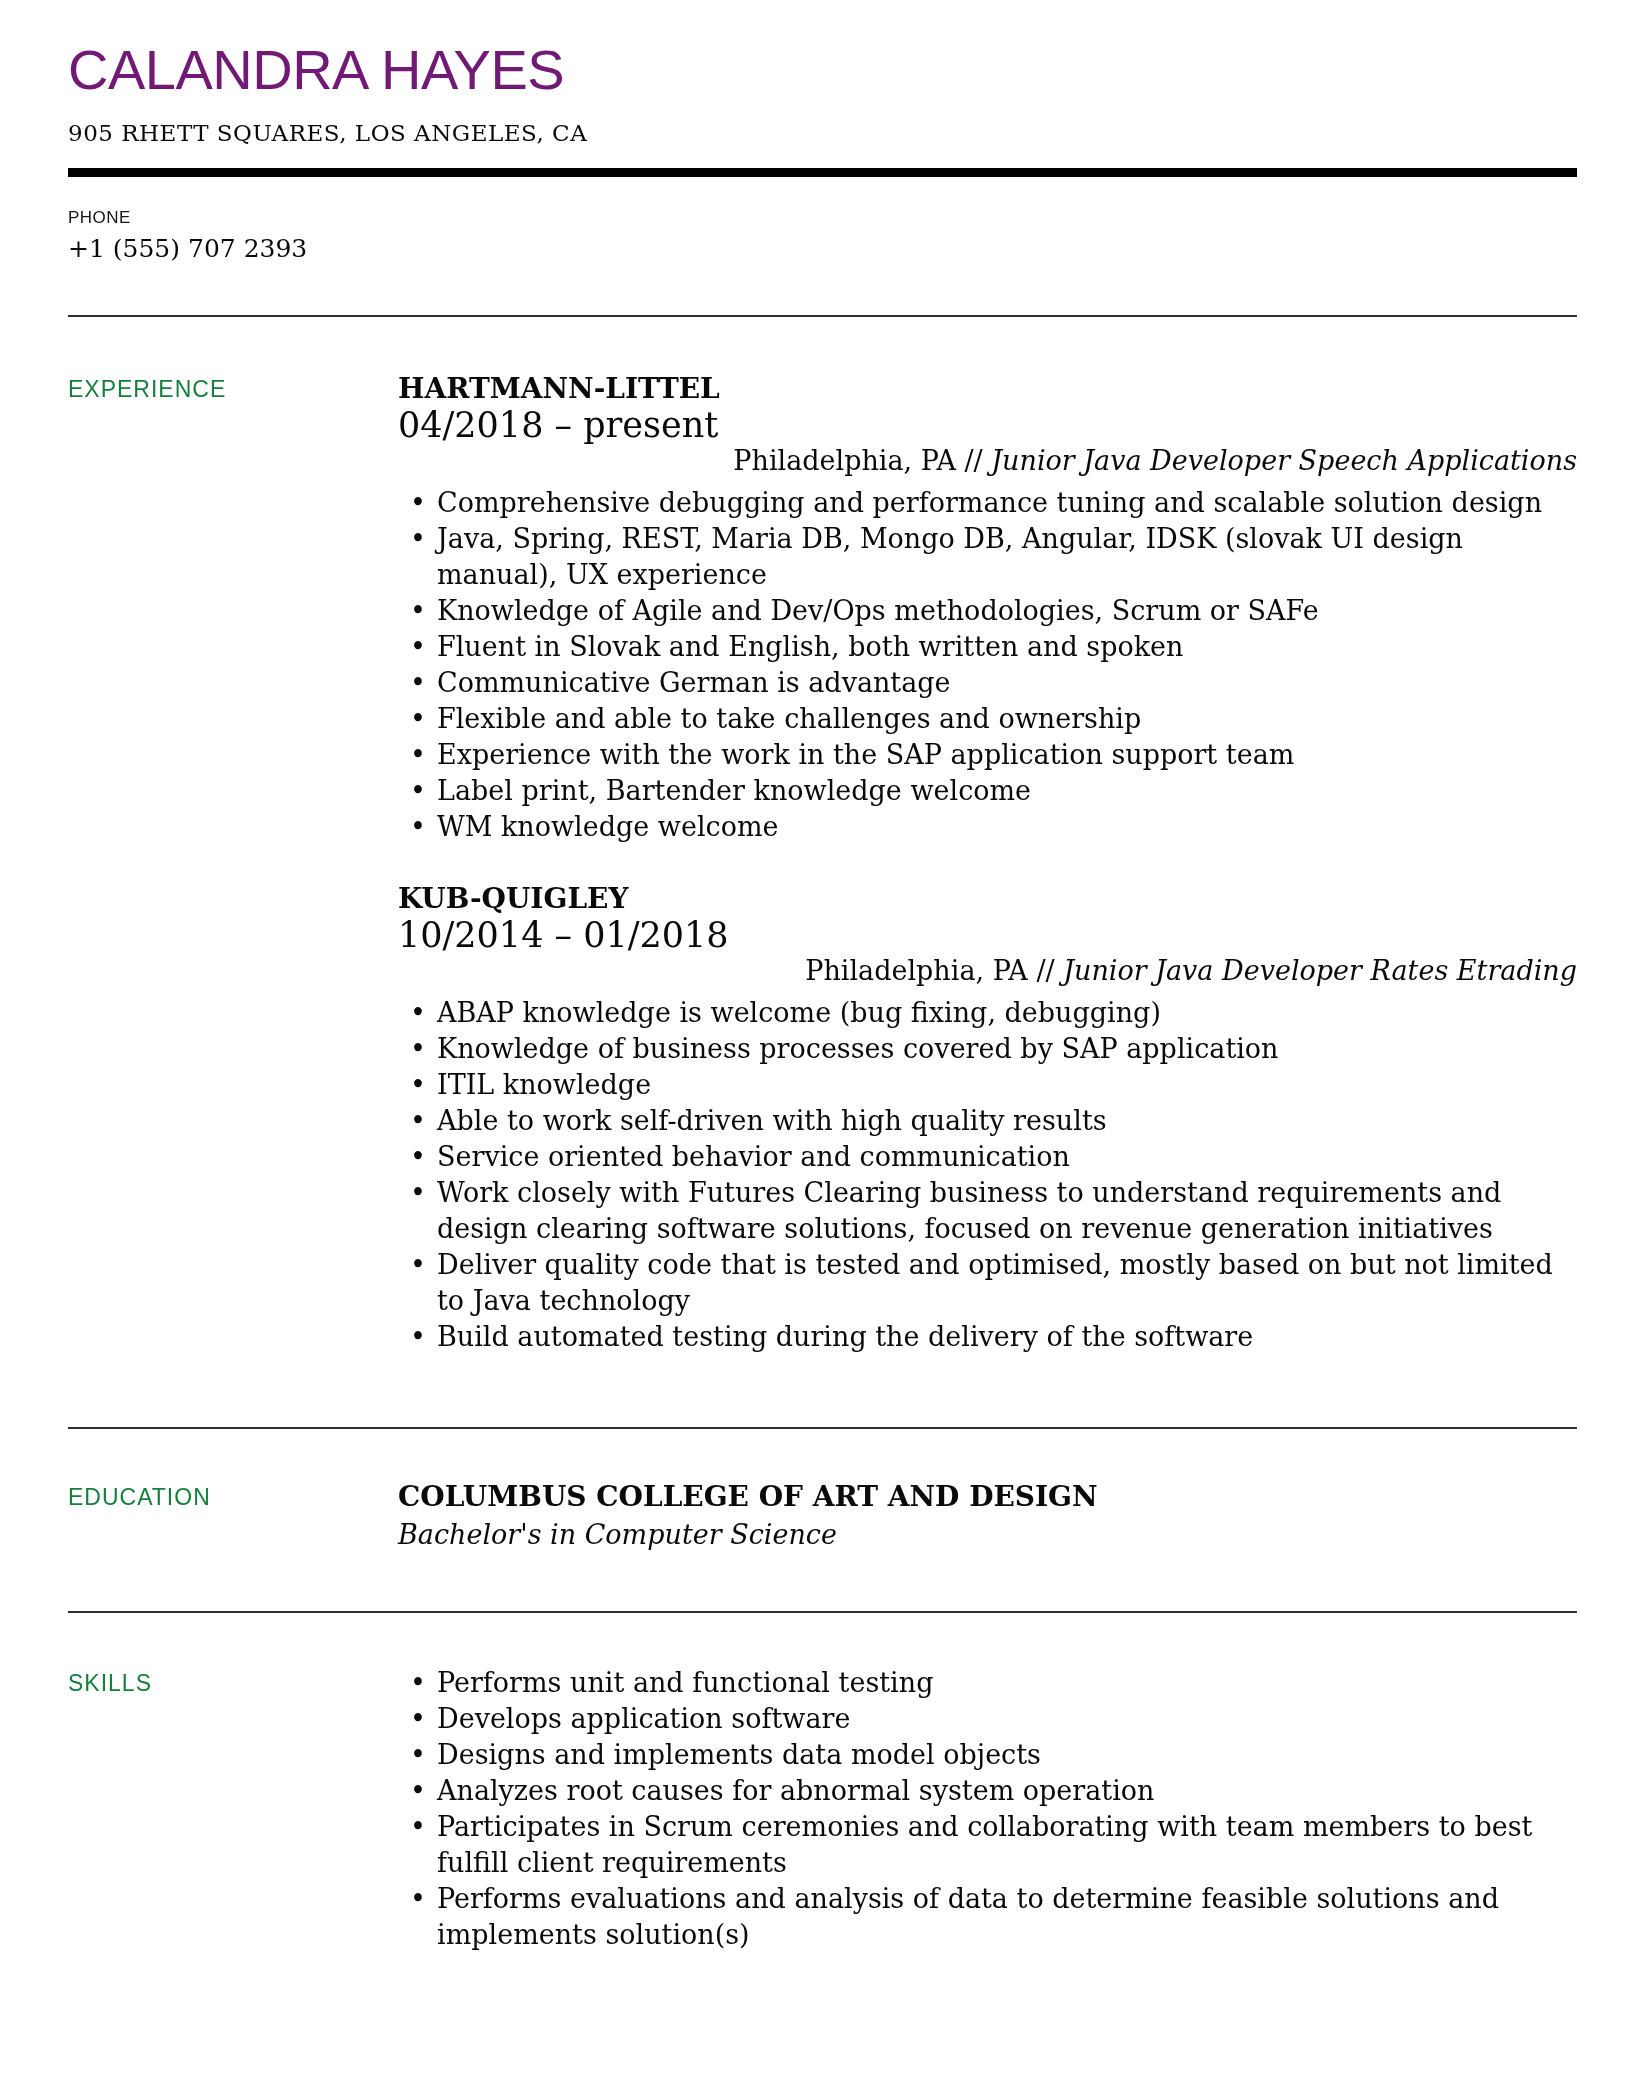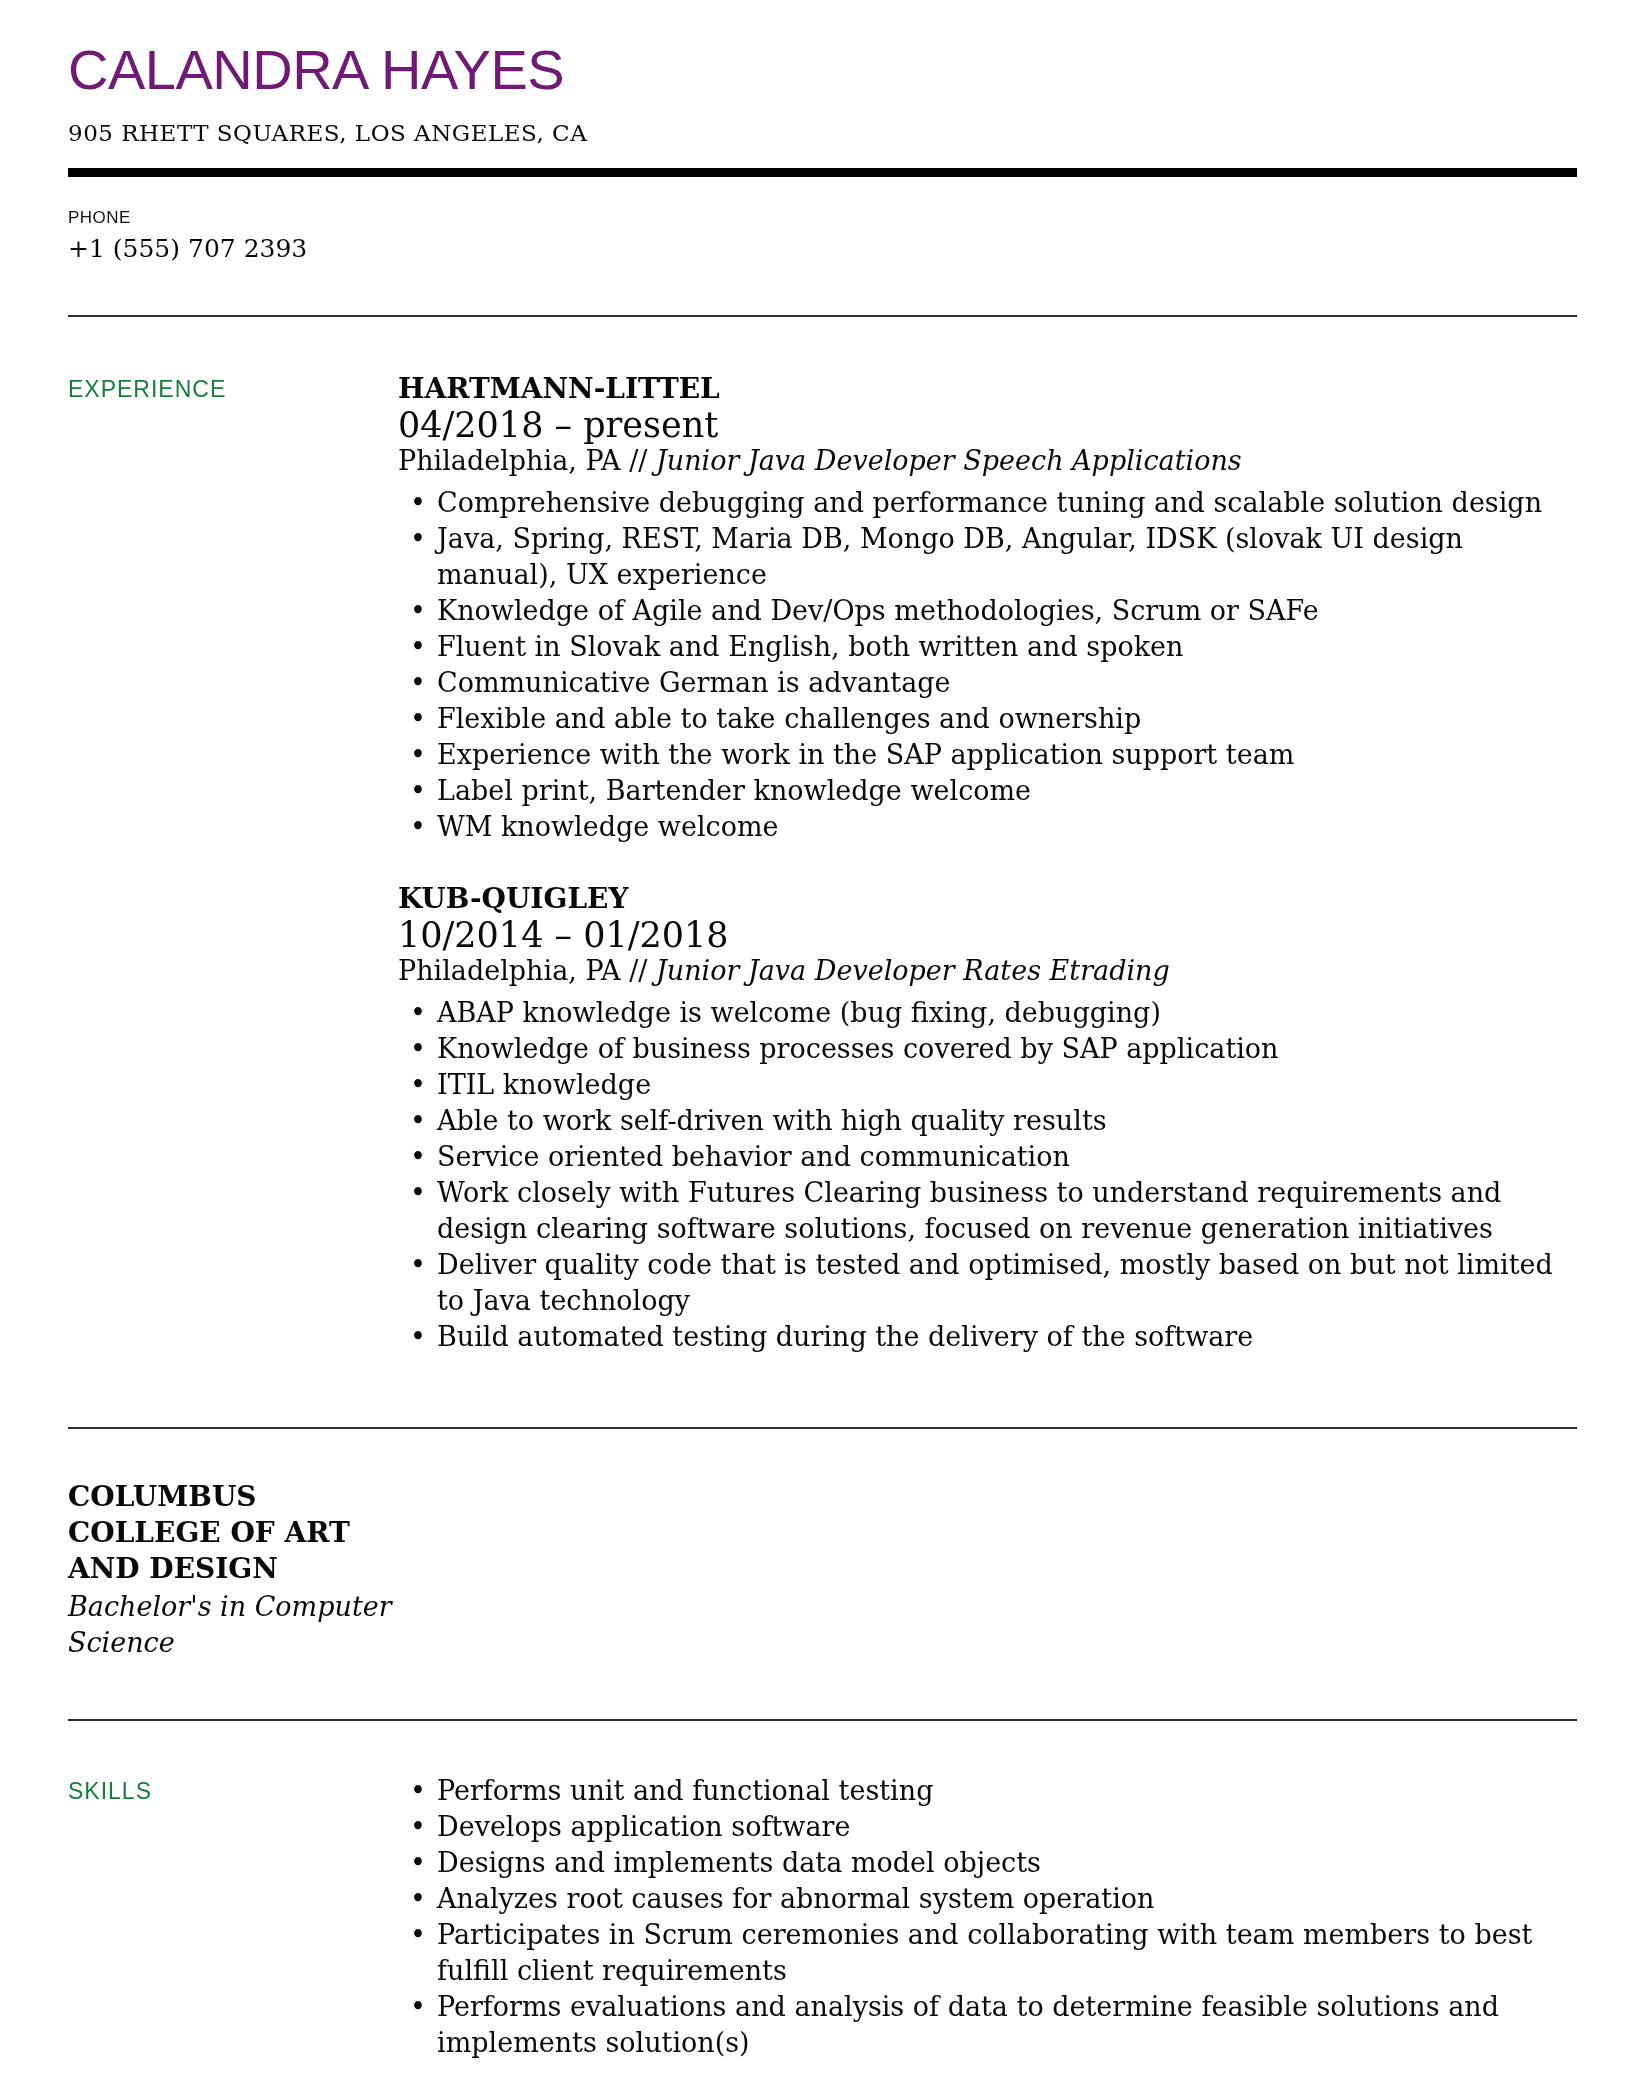--- a/index.html
+++ b/index.html
@@ -42,21 +42,21 @@
   .section-label{
     font-family:"Liberation Sans", sans-serif;
     font-size:23px;line-height:36px;letter-spacing:1px;color:#15803d;
   }
   .section-content{font-size:27px;line-height:36px;}
 
   .job + .job{margin-top:36px;}
   .job-head{display:flex;justify-content:space-between;align-items:baseline;line-height:36px;flex-direction:column;}
   .company,.school{font-weight:bold;font-size:28px;}
   .dates{font-size:35px;}
-  .job-sub{line-height:36px;}
+  .job-sub{line-height:36px;text-align:right;}
   .it{font-style:italic;}
   .degree{font-style:italic;margin-top:2px;line-height:36px;}
 
   ul.bullets{list-style:none;margin:6px 0 0 0;padding:0;}
   ul.bullets li{position:relative;padding-left:39px;line-height:36px;}
   ul.bullets li::before{
     content:"\2022";
     position:absolute;left:12px;top:0;
   }
   ul.bullets.no-gap{margin-top:0;}
@@ -118,20 +118,21 @@
             <li>Build automated testing during the delivery of the software</li>
           </ul>
       </article>
 
     </div>
   </section>
 
   <div class="rule-thin"></div>
 
   <section class="section section-edu">
+    <div class="section-label">EDUCATION</div>
     <div class="section-content">
       <div class="school">COLUMBUS COLLEGE OF ART AND DESIGN</div>
       <div class="degree">Bachelor's in Computer Science</div>
     </div>
   </section>
 
   <div class="rule-thin"></div>
 
   <section class="section section-skills">
     <div class="section-label">SKILLS</div>

